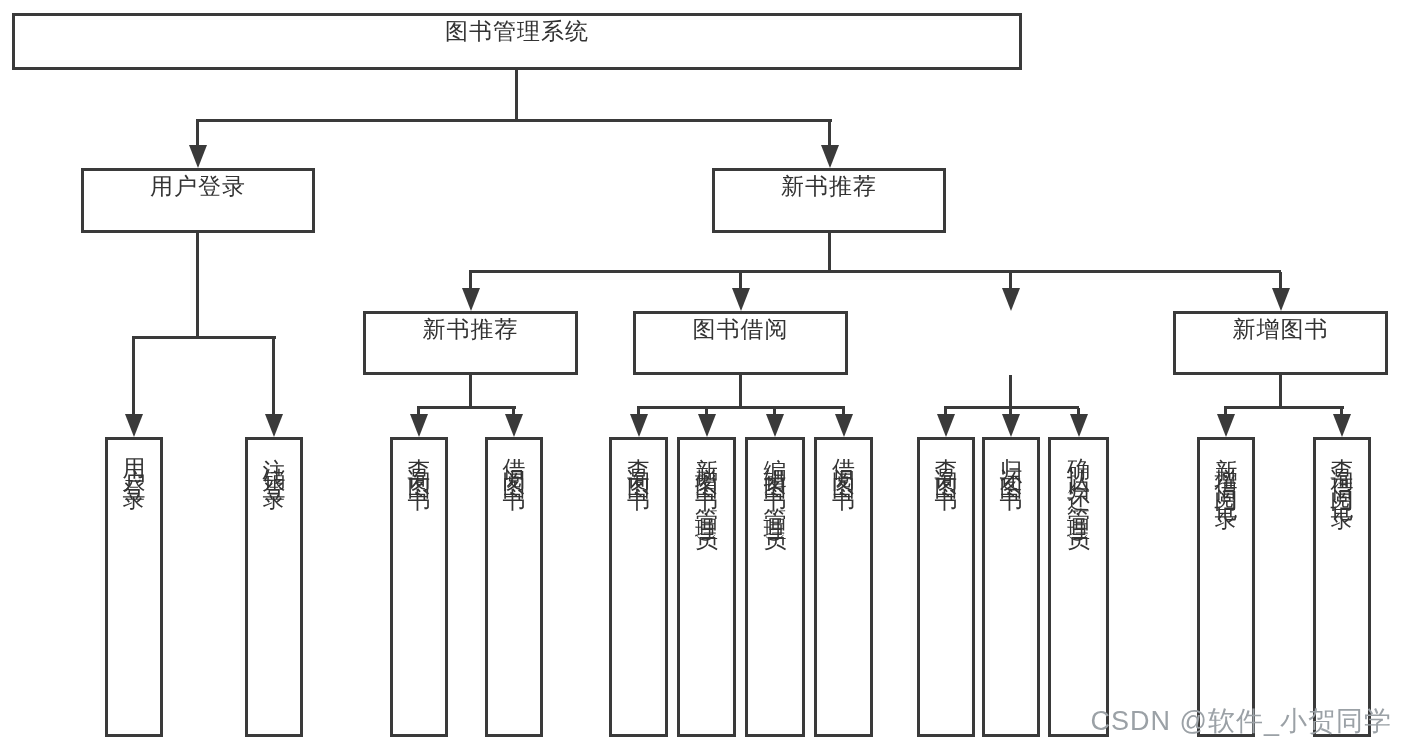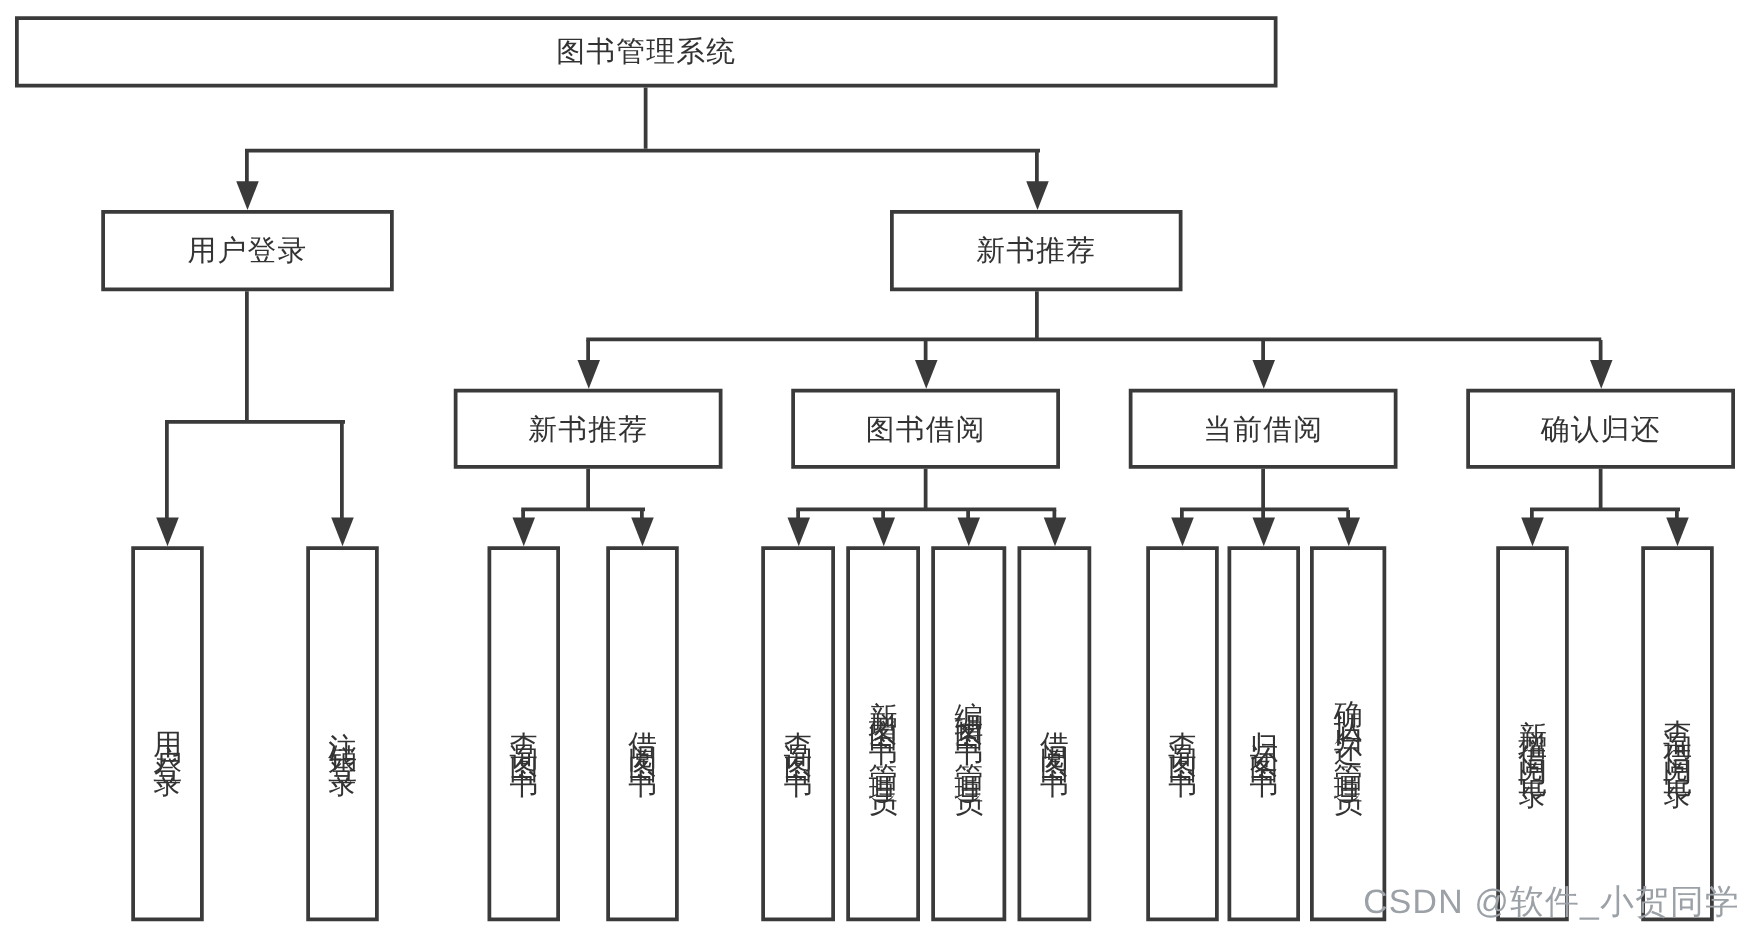--- a/index.html
+++ b/index.html
@@ -16,21 +16,20 @@
     background: var(--background);
     font-family: "Liberation Sans", "DejaVu Sans", sans-serif;
     overflow: hidden;
   }
   .box {
     position: absolute;
     box-sizing: border-box;
     border: 3px solid var(--line);
     background: var(--background);
     display: flex;
-    align-items: center;
     justify-content: center;
   }
   .hlabel {
     font-size: 23px;
     color: var(--text);
     letter-spacing: 1px;
     white-space: nowrap;
   }
   .vlabel {
     writing-mode: vertical-rl;
@@ -74,25 +73,22 @@
   <div class="box" style="left:712px; top:168px; width:234px; height:65px;">
     <span class="hlabel">新书推荐</span>
   </div>
 
   <div class="box" style="left:633px; top:311px; width:215px; height:64px;">
     <span class="hlabel">图书借阅</span>
   </div>
   <div class="box" style="left:363px; top:311px; width:215px; height:64px;">
     <span class="hlabel">新书推荐</span>
   </div>
-  <div class="box" style="left:903px; top:311px; width:215px; height:64px;">
-    <span class="hlabel">当前借阅</span>
-  </div>
   <div class="box" style="left:1173px; top:311px; width:215px; height:64px;">
-    <span class="hlabel">确认归还</span>
+    <span class="hlabel">新增图书</span>
   </div>
 
   <div class="box" style="left:105px; top:437px; width:58px; height:300px;">
     <span class="vlabel">用户登录</span>
   </div>
   <div class="box" style="left:245px; top:437px; width:58px; height:300px;">
     <span class="vlabel">注销登录</span>
   </div>
   <div class="box" style="left:390px; top:437px; width:58px; height:300px;">
     <span class="vlabel">查询图书</span>

